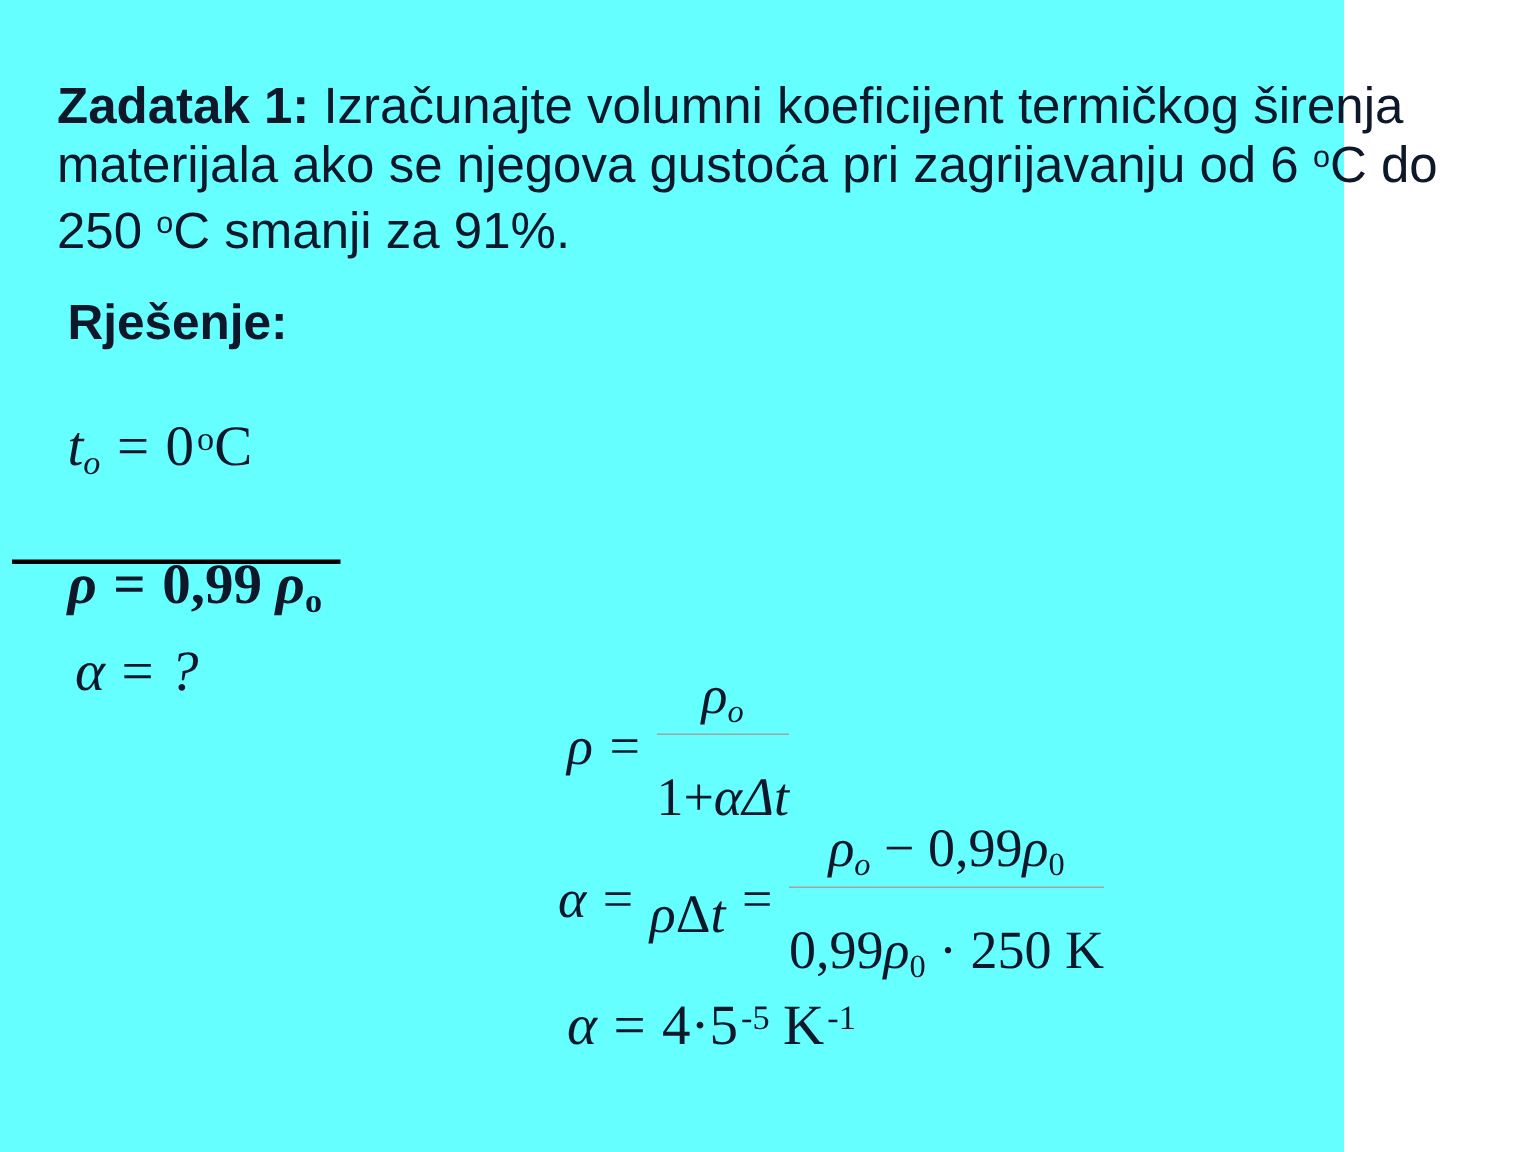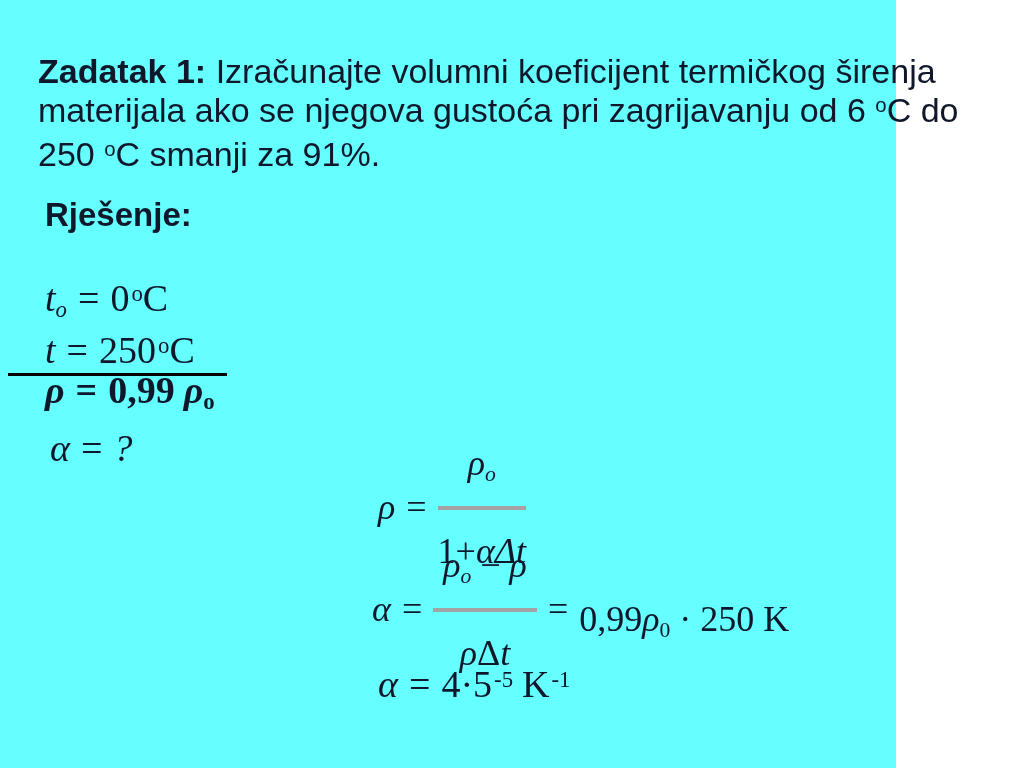--- a/index.html
+++ b/index.html
@@ -20,66 +20,65 @@
   .math .it{font-style:italic;}
   .math sub{font-size:60%;position:relative;top:0.28em;vertical-align:baseline;line-height:0;}
   .math sup{font-size:60%;position:relative;top:-0.45em;vertical-align:baseline;line-height:0;margin-left:2px;}
   .rel{margin:0 11px;}
   .op{margin:0 9px;}
   .gap-l{margin-left:9px;}
 
   
   .eqrow{display:flex;align-items:center;font-size:36px;}
   .frac{display:inline-block;text-align:center;vertical-align:middle;}
-  .num{display:block;border-bottom:4px solid #a3a3a3;padding:0 10px 22px;}
+  .num{display:block;border-bottom:1px solid #a3a3a3;padding:0 10px 5px;}
   .den{display:block;padding-top:20px;}
 
   
   .rule{position:absolute;left:8px;top:373px;width:219px;height:3px;background:#000;}
 </style>
 </head>
 <body>
 
 <div class="slide" id="slide" style="background: rgb(102, 255, 255);">
 
   <div class="title">
     <div class="tline"><span class="bold">Zadatak 1:</span><span> Izračunajte volumni koeficijent termičkog širenja</span></div>
     <div class="tline"><span>materijala ako se njegova gustoća pri zagrijavanju od 6</span> <sup>o</sup><span>C do</span></div>
     <div class="tline"><span>250</span> <sup>o</sup><span>C smanji za 91%.</span></div>
   </div>
 
   <div class="heading">Rješenje:</div>
 
   <div class="math" style="left:45px;top:240px;"><span class="it">t</span><sub class="it">o</sub><span class="rel">=</span><span>0</span><sup>o</sup><span>C</span></div>
 
-  <div class="math" style="left:45px;top:292px;"><span class="it">t</span><span class="rel">=</span><span>250</span><sup>o</sup><span>C</span></div>
 
   <div class="math" style="left:45px;top:332px;font-weight:bold;"><span class="it">ρ</span><span class="rel">=</span><span>0,99</span><span class="it gap-l">ρ</span><sub>o</sub></div>
 
   <div class="rule"></div>
 
   <div class="math" style="left:50px;top:390px;"><span class="it">α</span><span class="rel">=</span><span class="it">?</span></div>
 
   <div class="math eqrow" style="left:378px;top:406px;">
     <span class="it">ρ</span>
       <span class="rel">=</span>
       <span class="frac">
         <span class="num"><span class="it">ρ</span><sub class="it">o</sub></span>
         <span class="den"><span>1+</span><span class="it">α</span><span class="it">Δ</span><span class="it">t</span></span>
       </span>
   </div>
 
   <div class="math eqrow" style="left:372px;top:508px;">
     <span class="it">α</span>
       <span class="rel">=</span>
       <span class="frac">
-        <span class="num"><span class="it">ρ</span><sub class="it">o</sub><span class="op">−</span><span class="it">ρ</span></span>
         <span class="den"><span class="it">ρ</span><span>Δ</span><span class="it">t</span></span>
       </span>
       <span class="rel">=</span>
       <span class="frac">
+        <span class="num"><span class="it">ρ</span><sub class="it">o</sub><span class="op">−</span><span>0,99</span><span class="it">ρ</span><sub>0</sub></span>
         <span class="den"><span>0,99</span><span class="it">ρ</span><sub>0</sub><span class="op">·</span><span>250</span><span class="gap-l">K</span></span>
       </span>
   </div>
 
   <div class="math" style="left:378px;top:626px;"><span class="it">α</span><span class="rel">=</span><span>4·5</span><sup>-5</sup><span class="gap-l">K</span><sup>-1</sup></div>
 
 </div>
 
 </body></html>

